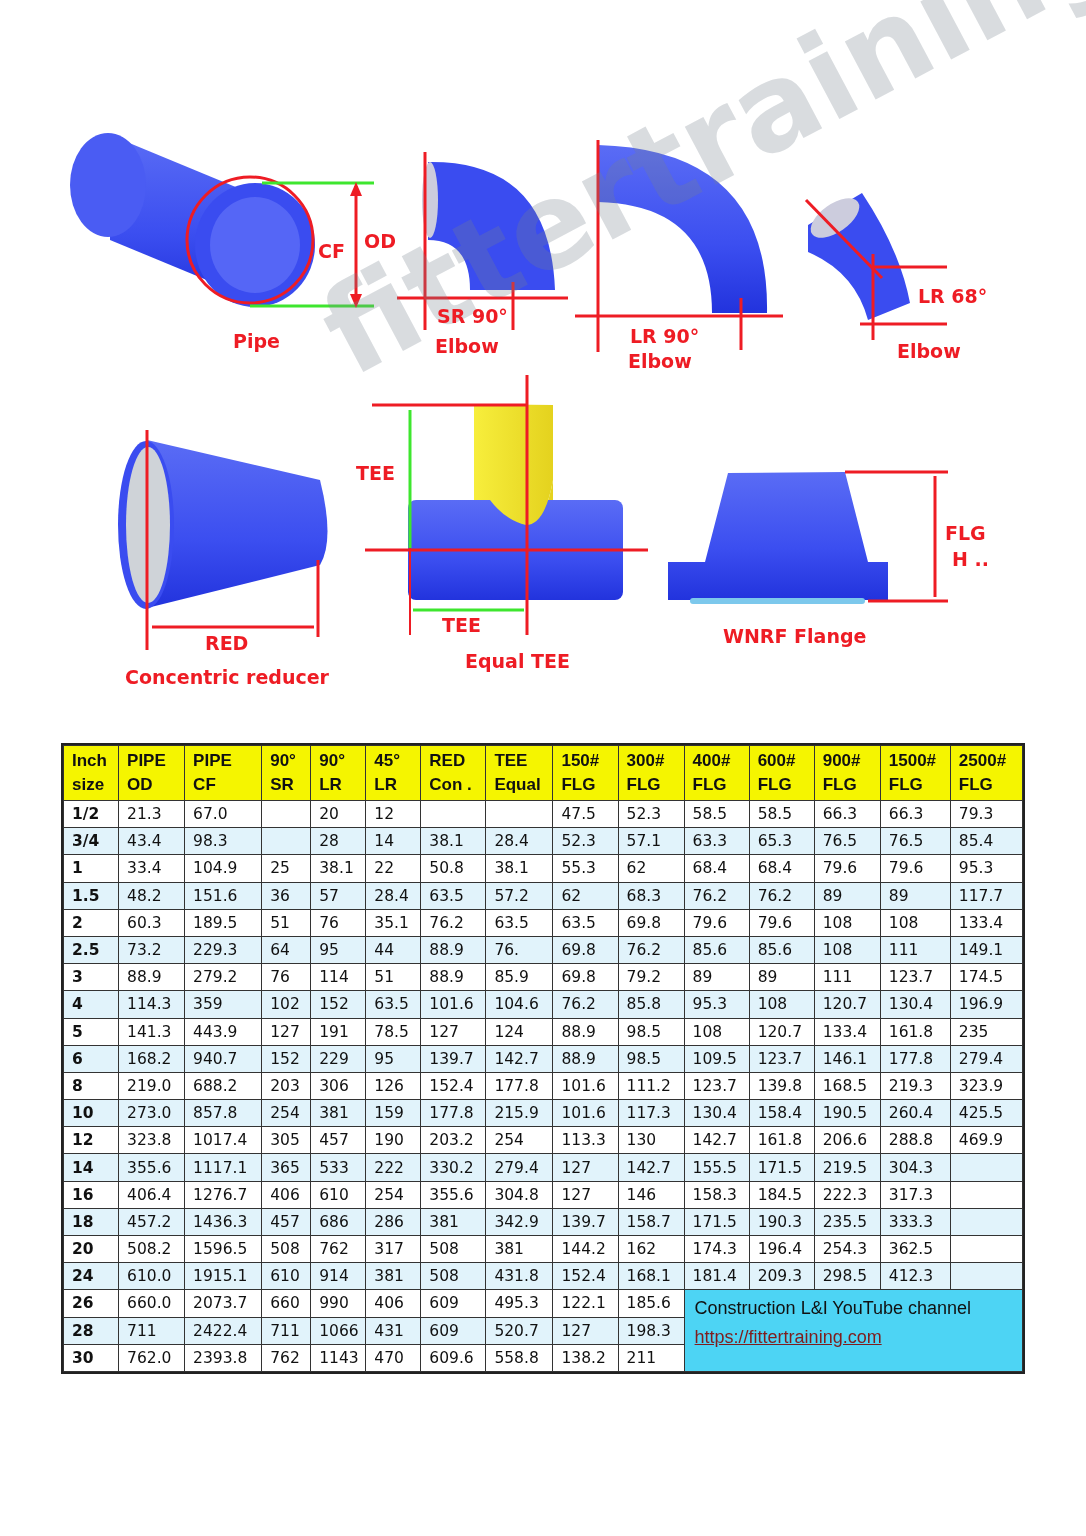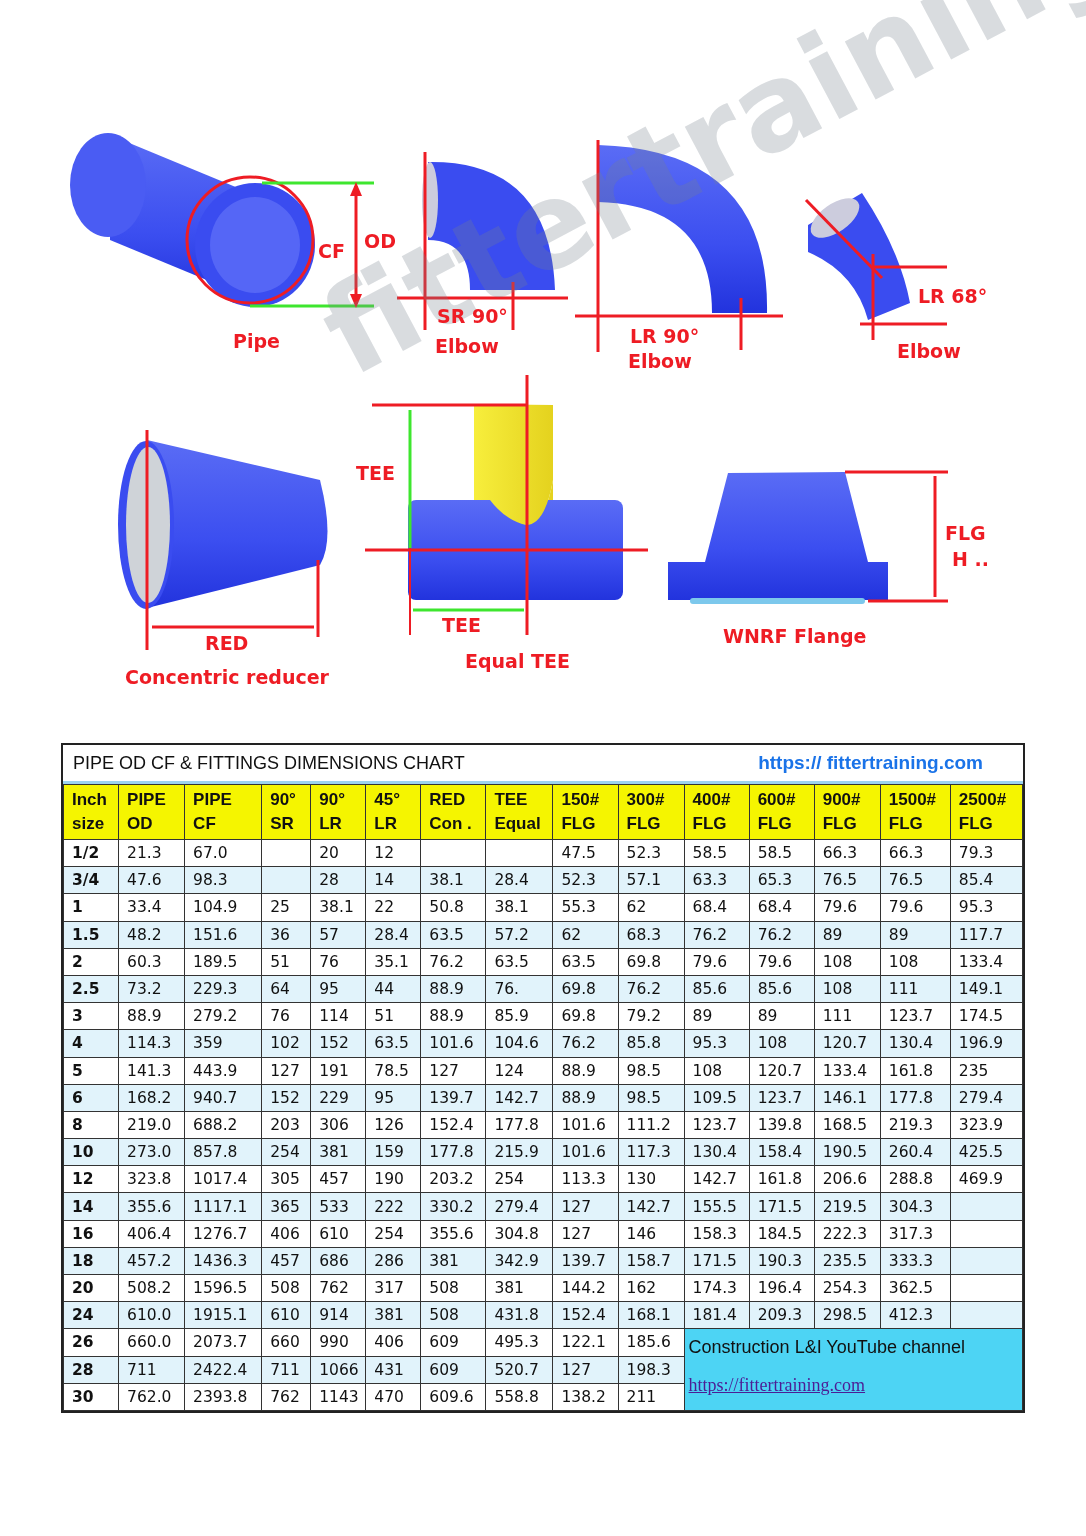--- a/index.html
+++ b/index.html
@@ -10,23 +10,23 @@
   .table-wrap { position:absolute; left:61px; top:743px; width:964px; border:2px solid #222; box-sizing:border-box; }
   .title-bar { height:36px; display:flex; align-items:center; justify-content:space-between; padding:0 10px; border-bottom:3px solid #9dd3ee; background:#fff; }
   .title-text { font-size:18px; color:#111; }
   .title-link { font-size:19px; font-weight:bold; color:#1a73e8; margin-right:30px; }
   table { border-collapse:collapse; width:100%; table-layout:fixed; }
   th, td { border:1px solid #333; padding:0 0 0 8px; text-align:left; font-size:17px; color:#111; overflow:hidden; white-space:nowrap; }
   th { background:#f5f500; font-weight:bold; font-family:"Liberation Sans Narrow","Liberation Sans", sans-serif; font-size:17px; height:54px; line-height:24px; vertical-align:middle;margin-left:44px; }
   td { height:26.2px; font-family:"DejaVu Sans", sans-serif; font-size:15.5px; }
   td.size { font-weight:bold; }
   tr.alt td { background:#e1f3fb; }
-  td.promo { background:#4dd4f4 !important; vertical-align:top; padding:8px 4px; }
+  td.promo { background:#4dd4f4 !important; vertical-align:top; padding:8px 10px; }
   .promo-title { font-size:18px; color:#111; font-family:"Liberation Sans", sans-serif; }
-  .promo-link { font-size:18px; color:#4c1d95; text-decoration:underline; margin-top:17px; display:block; font-family:Liberation Serif, serif; }
+  .promo-link { font-size:18px; color:#7f1d1d; text-decoration:underline; margin-top:8px; display:block; font-family:Liberation Sans, sans-serif; }
 </style>
 </head>
 <body>
 
 <div class="diagram">
   <svg width="1086" height="720" viewBox="0 0 1086 720">
     <defs>
       <linearGradient id="bl" x1="0" y1="0" x2="0" y2="1">
         <stop offset="0" stop-color="#5a6cf5"></stop>
           <stop offset="0.6" stop-color="#3b4ef0"></stop>
@@ -125,24 +125,20 @@
   <div class="lbl" style="left:356px; top:462px;">TEE</div>
   <div class="lbl" style="left:442px; top:614px;">TEE</div>
   <div class="lbl" style="left:465px; top:650px;">Equal TEE</div>
 
   <div class="lbl" style="left:945px; top:522px;">FLG</div>
   <div class="lbl" style="left:952px; top:548px;">H ..</div>
   <div class="lbl" style="left:723px; top:625px;">WNRF  Flange</div>
 </div>
 
 <div class="table-wrap">
-  <div class="title-bar">
-    <span class="title-text">PIPE OD CF &amp;  FITTINGS  DIMENSIONS CHART</span>
-    <span class="title-link">https:// fittertraining.com</span>
-  </div>
   <table>
     <colgroup>
       <col style="width:55px">
         <col style="width:66px">
         <col style="width:77px">
         <col style="width:49px">
         <col style="width:55px">
         <col style="width:55px">
       <col style="width:65px">
         <col style="width:67px">
@@ -231,21 +227,21 @@
           <td>47.5</td>
           <td>52.3</td>
           <td>58.5</td>
           <td>58.5</td>
           <td>66.3</td>
           <td>66.3</td>
           <td>79.3</td>
         </tr>
         <tr class="alt">
           <td class="size">3/4</td>
-          <td>47.6</td>
+          <td>43.4</td>
           <td>98.3</td>
           <td></td>
           <td>28</td>
           <td>14</td>
           <td>38.1</td>
           <td>28.4</td>
           <td>52.3</td>
           <td>57.1</td>
           <td>63.3</td>
           <td>65.3</td>

